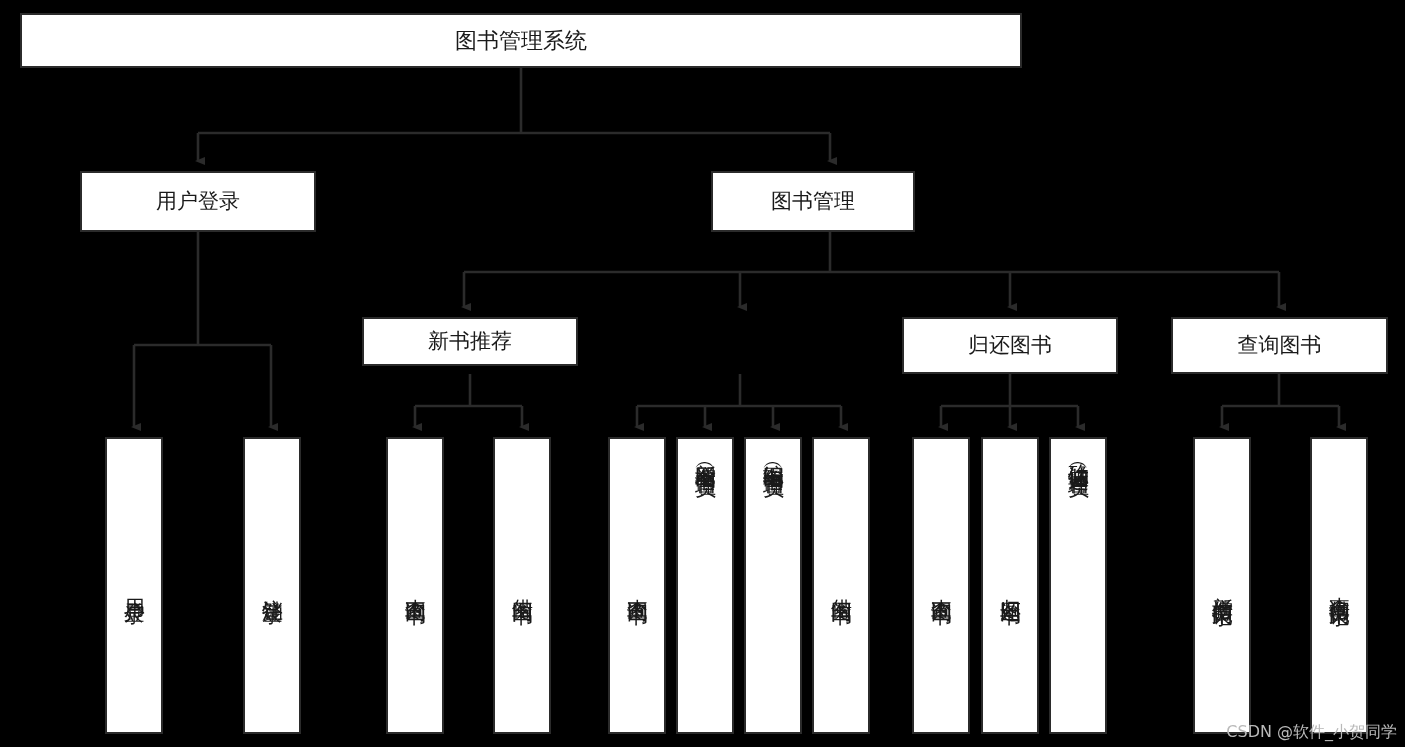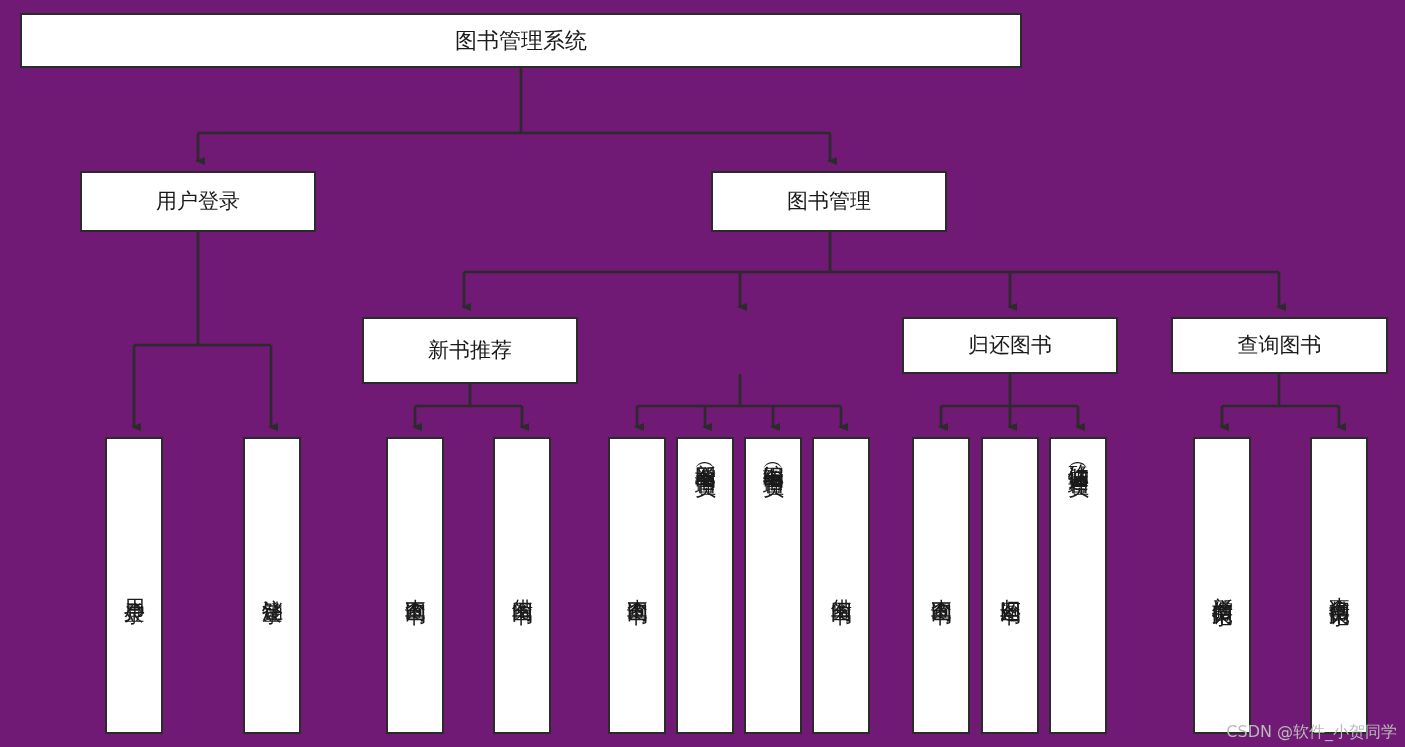--- a/index.html
+++ b/index.html
@@ -8,21 +8,21 @@
     padding: 0;
     background: #ffffff;
   }
   body {
     font-family: "DejaVu Sans", "Liberation Sans", sans-serif;
   }
   #diagram-root {
     position: relative;
     width: 1405px;
     height: 747px;
-    background: #701a75;
+    background: #000000;
     overflow: hidden;
   }
   #connector-layer {
     position: absolute;
     left: 0;
     top: 0;
     width: 1405px;
     height: 747px;
   }
   .node {
@@ -130,25 +130,25 @@
     </g>
   </svg>
 
   <div class="node root horiz" style="left:20px; top:13px; width:1002px; height:55px;">
     <span class="node-label">图书管理系统</span>
   </div>
 
   <div class="node horiz" style="left:80px; top:171px; width:236px; height:61px;">
     <span class="node-label">用户登录</span>
   </div>
-  <div class="node horiz" style="left:711px; top:171px; width:236px; height:61px;">
+  <div class="node horiz" style="left:711px; top:171px; width:204px; height:61px;">
     <span class="node-label">图书管理</span>
   </div>
 
-  <div class="node horiz" style="left:362px; top:317px; width:216px; height:67px;">
+  <div class="node horiz" style="left:362px; top:317px; width:216px; height:49px;">
     <span class="node-label">新书推荐</span>
   </div>
   <div class="node horiz" style="left:902px; top:317px; width:216px; height:57px;">
     <span class="node-label">归还图书</span>
   </div>
   <div class="node horiz" style="left:1171px; top:317px; width:217px; height:57px;">
     <span class="node-label">查询图书</span>
   </div>
 
   <div class="node vert center-text" style="left:105px; top:437px; width:58px; height:297px;">

